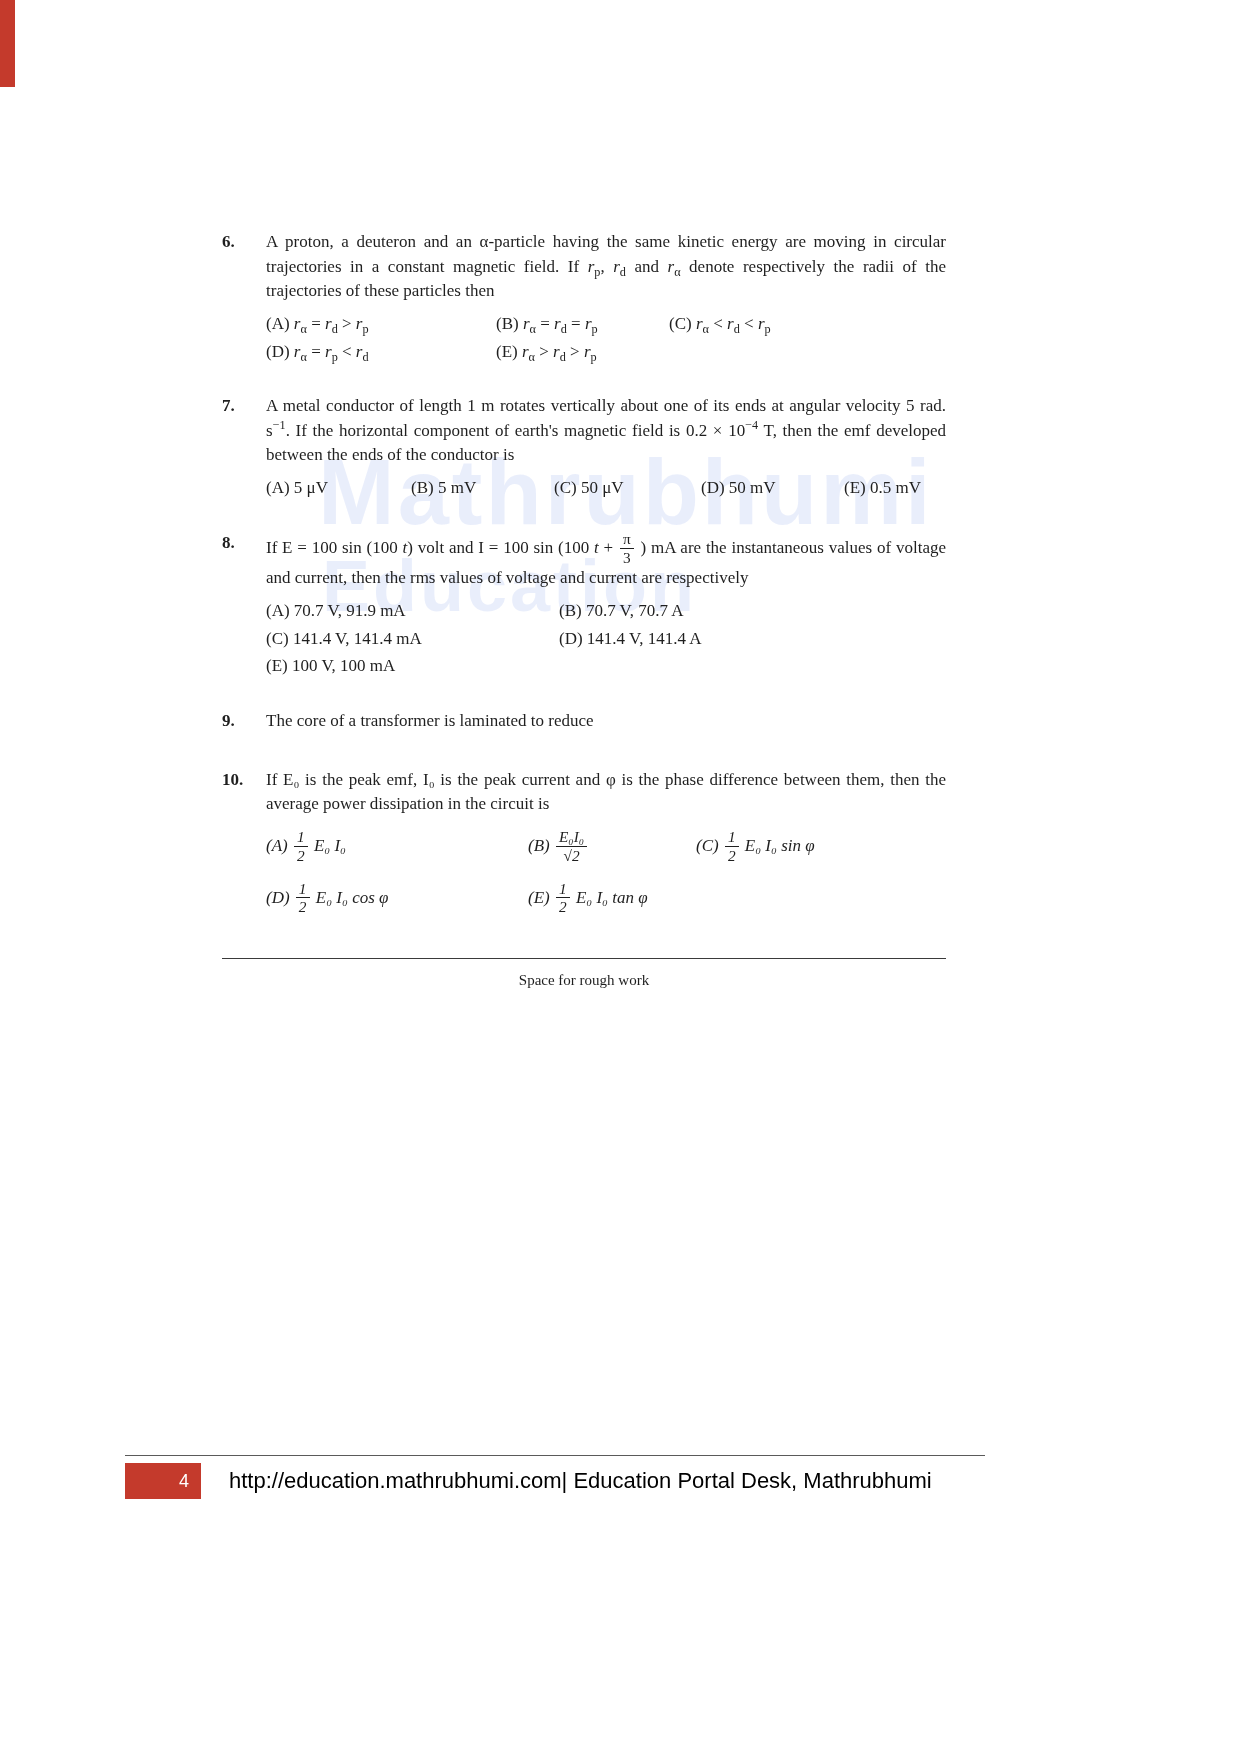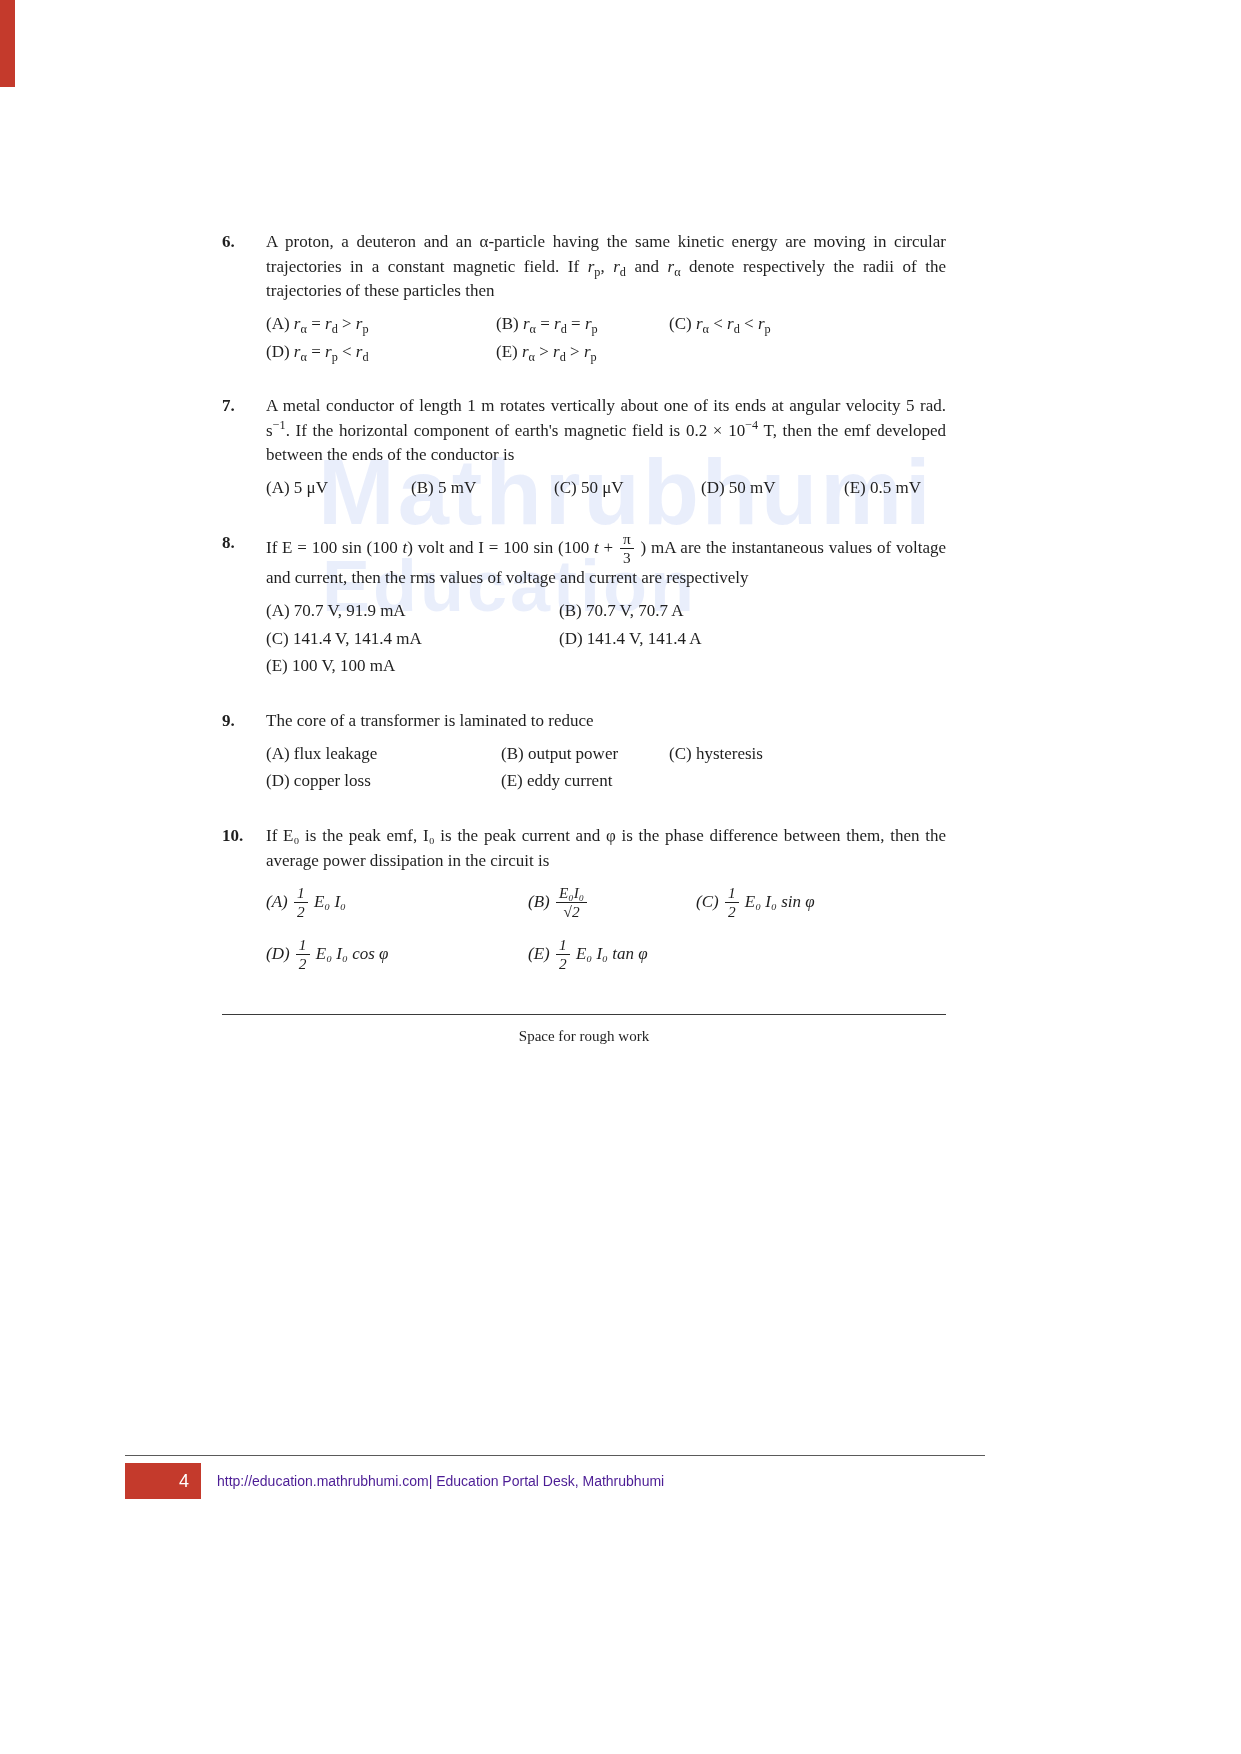--- a/index.html
+++ b/index.html
@@ -73,23 +73,23 @@
   .footer-row{display:flex;align-items:center;margin-top:7px;}
   .page-badge{
     width:76px;height:36px;flex:0 0 76px;
     background:var(--accent-red);
     color:#ffffff;
     display:flex;align-items:center;justify-content:flex-end;
     padding-right:12px;box-sizing:border-box;
     font-size:18px;
   }
   .footer-text{
-    margin-left:16px;
-    font-size:14px;
-    color:#4c1d95;
+    margin-left:28px;
+    font-size:22px;
+    color:#000000;
   }
 </style>
 </head>
 <body>
 
 <div class="page">
 
   <div class="edge-strip"></div>
 
   <div class="watermark wm1">Mathrubhumi</div>
@@ -139,27 +139,20 @@
           <div class="opt">(D) 141.4 V, 141.4 A</div>
           <div class="opt">(E) 100 V, 100 mA</div>
         </div>
       </div>
     </div>
 
     <div class="question">
       <div class="qnum">9.</div>
       <div class="qcontent">
         <div class="qbody">The core of a transformer is laminated to reduce</div>
-        <div class="opts grid-q9">
-          <div class="opt">(A) flux leakage</div>
-          <div class="opt">(B) output power</div>
-          <div class="opt">(C) hysteresis</div>
-          <div class="opt">(D) copper loss</div>
-          <div class="opt">(E) eddy current</div>
-        </div>
       </div>
     </div>
 
     <div class="question">
       <div class="qnum">10.</div>
       <div class="qcontent">
         <div class="qbody">If E₀ is the peak emf, I₀ is the peak current and φ is the phase difference between them, then the average power dissipation in the circuit is</div>
         <div class="opts grid-q10">
           <div class="opt">(A) <span class="frac">
                 <span class="num">1</span>

